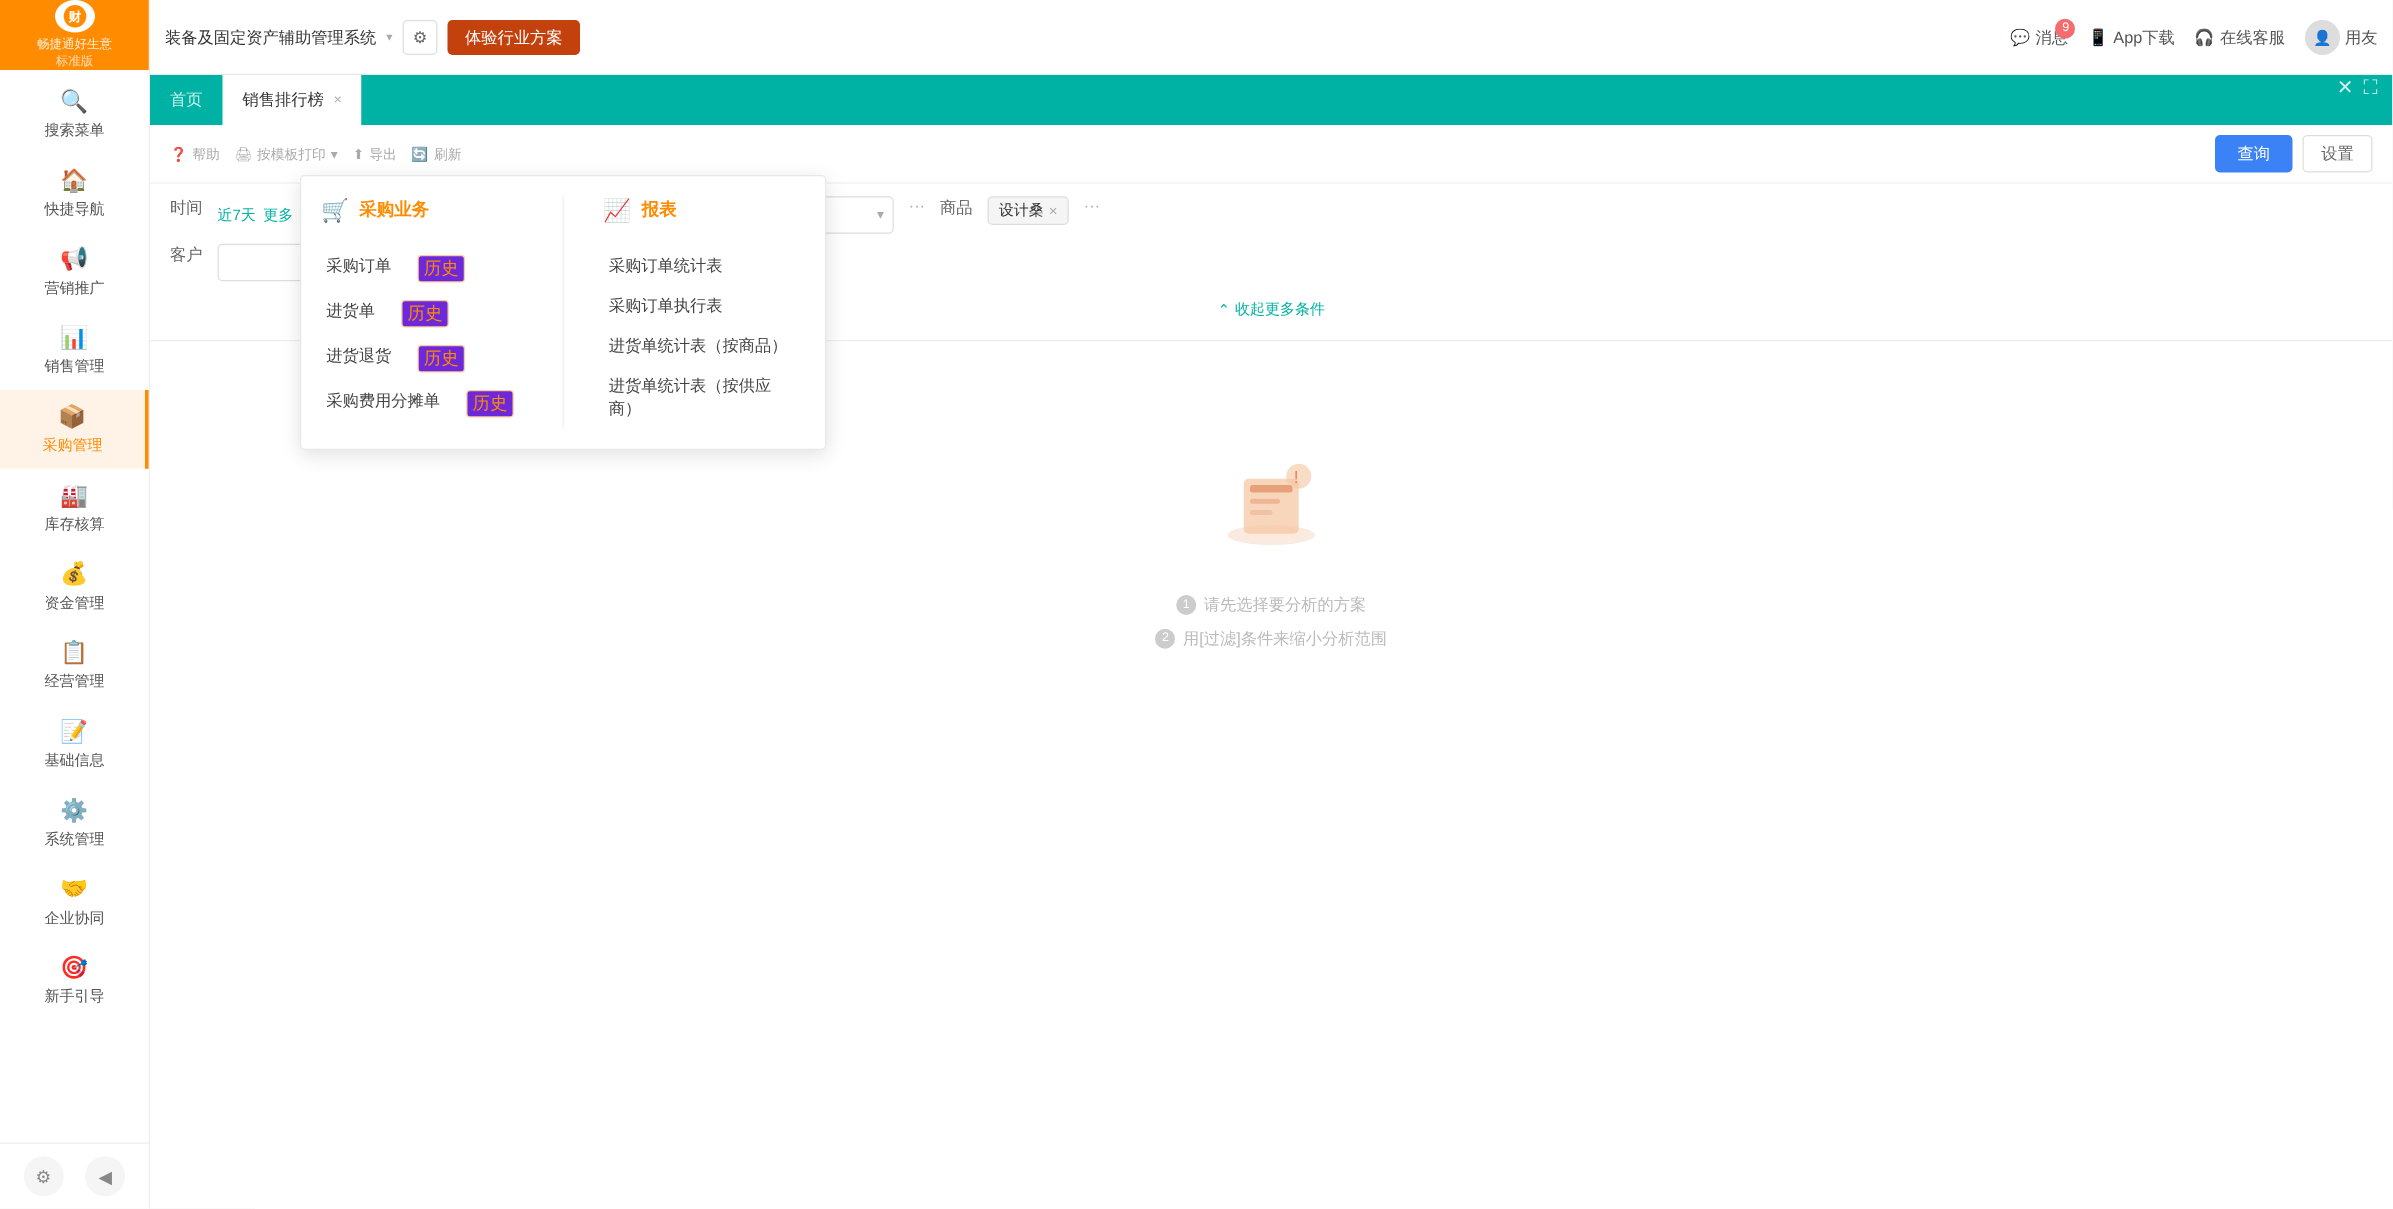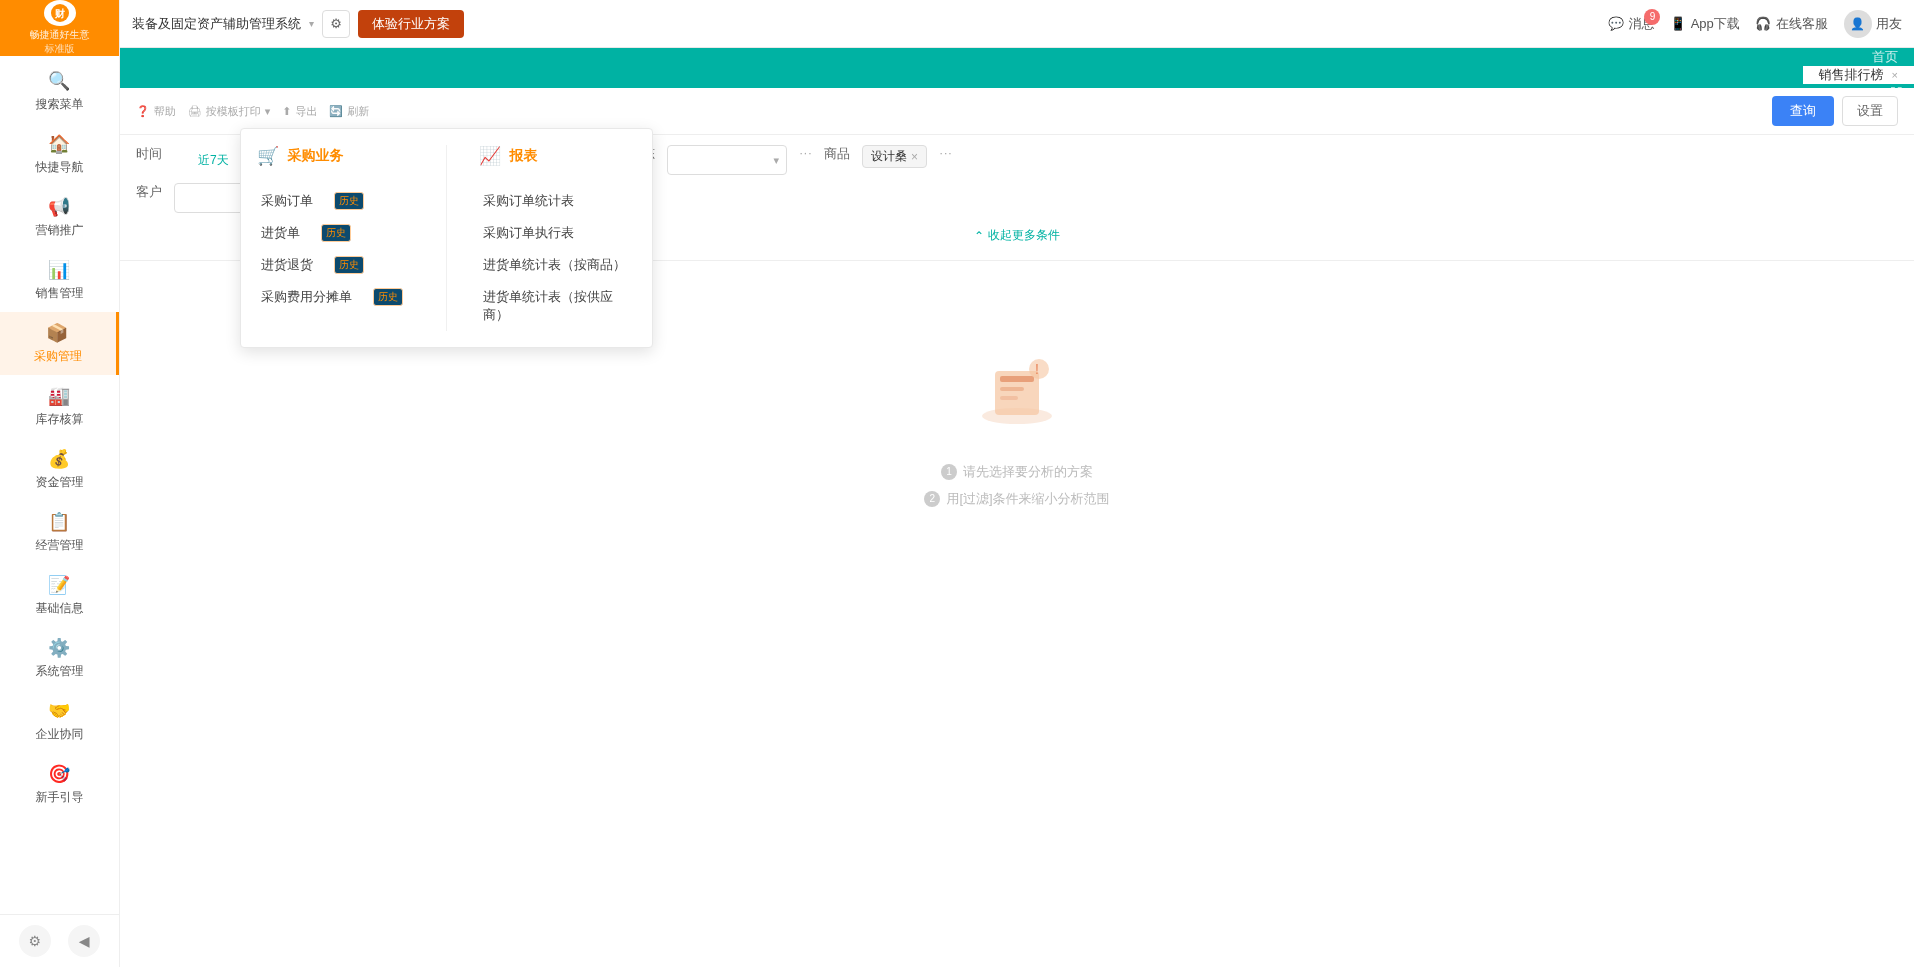--- a/index.html
+++ b/index.html
@@ -66,21 +66,21 @@
       cursor: pointer;
       font-size: 14px;
       color: #888;
     }
 
     
     .main { flex: 1; display: flex; flex-direction: column; overflow: hidden; }
 
     
     .topbar {
-      height: 48px;
+      height: 60px;
       background: #fff;
       border-bottom: 1px solid #e8e8e8;
       display: flex;
       align-items: center;
       padding: 0 12px;
       gap: 8px;
       flex-shrink: 0;
     }
     .topbar-title { font-size: 13px; color: #333; }
     .topbar-dropdown {
@@ -144,23 +144,22 @@
       justify-content: center;
       font-size: 12px;
       color: #666;
     }
 
     
     .tabbar {
       height: 40px;
       background: #00b2a3;
       display: flex;
-      align-items: flex-end;
+      align-items: flex-start;
       flex-shrink: 0;
-      flex-direction: column;
     }
     .tab {
       height: 40px;
       display: flex;
       align-items: center;
       padding: 0 16px;
       cursor: pointer;
       font-size: 13px;
       color: rgba(255,255,255,0.8);
       gap: 6px;
@@ -263,21 +262,20 @@
       color: #333;
       gap: 4px;
     }
     .filter-tag .tag-close { cursor: pointer; color: #aaa; }
     .filter-date-btn {
       background: none;
       border: none;
       color: #00b2a3;
       cursor: pointer;
       font-size: 12px;
-      margin-left: 24px;
     }
     .filter-ellipsis { color: #aaa; cursor: pointer; }
     .btn-query {
       background: #3b82f6;
       color: #fff;
       border: none;
       padding: 5px 18px;
       border-radius: 4px;
       cursor: pointer;
       font-size: 13px;
@@ -350,25 +348,25 @@
     .dropdown-item {
       display: flex;
       gap: 21px;
       padding: 7px 4px;
       cursor: pointer;
       color: #444;
       font-size: 13px;
       border-radius: 3px;
     }
     .history-badge {
-      background: #0c4a6e;
+      background: #6d28d9;
       color: #ff8c00;
       border: 1px solid #ffcc99;
       border-radius: 3px;
-      font-size: 10px;
+      font-size: 14px;
       padding: 1px 4px;
     }
     .dropdown-divider { width: 1px; background: #f0f0f0; margin: 0 8px; }
 
     .collapse-btn {
       display: flex;
       align-items: center;
       justify-content: center;
       gap: 4px;
       color: #00b2a3;

